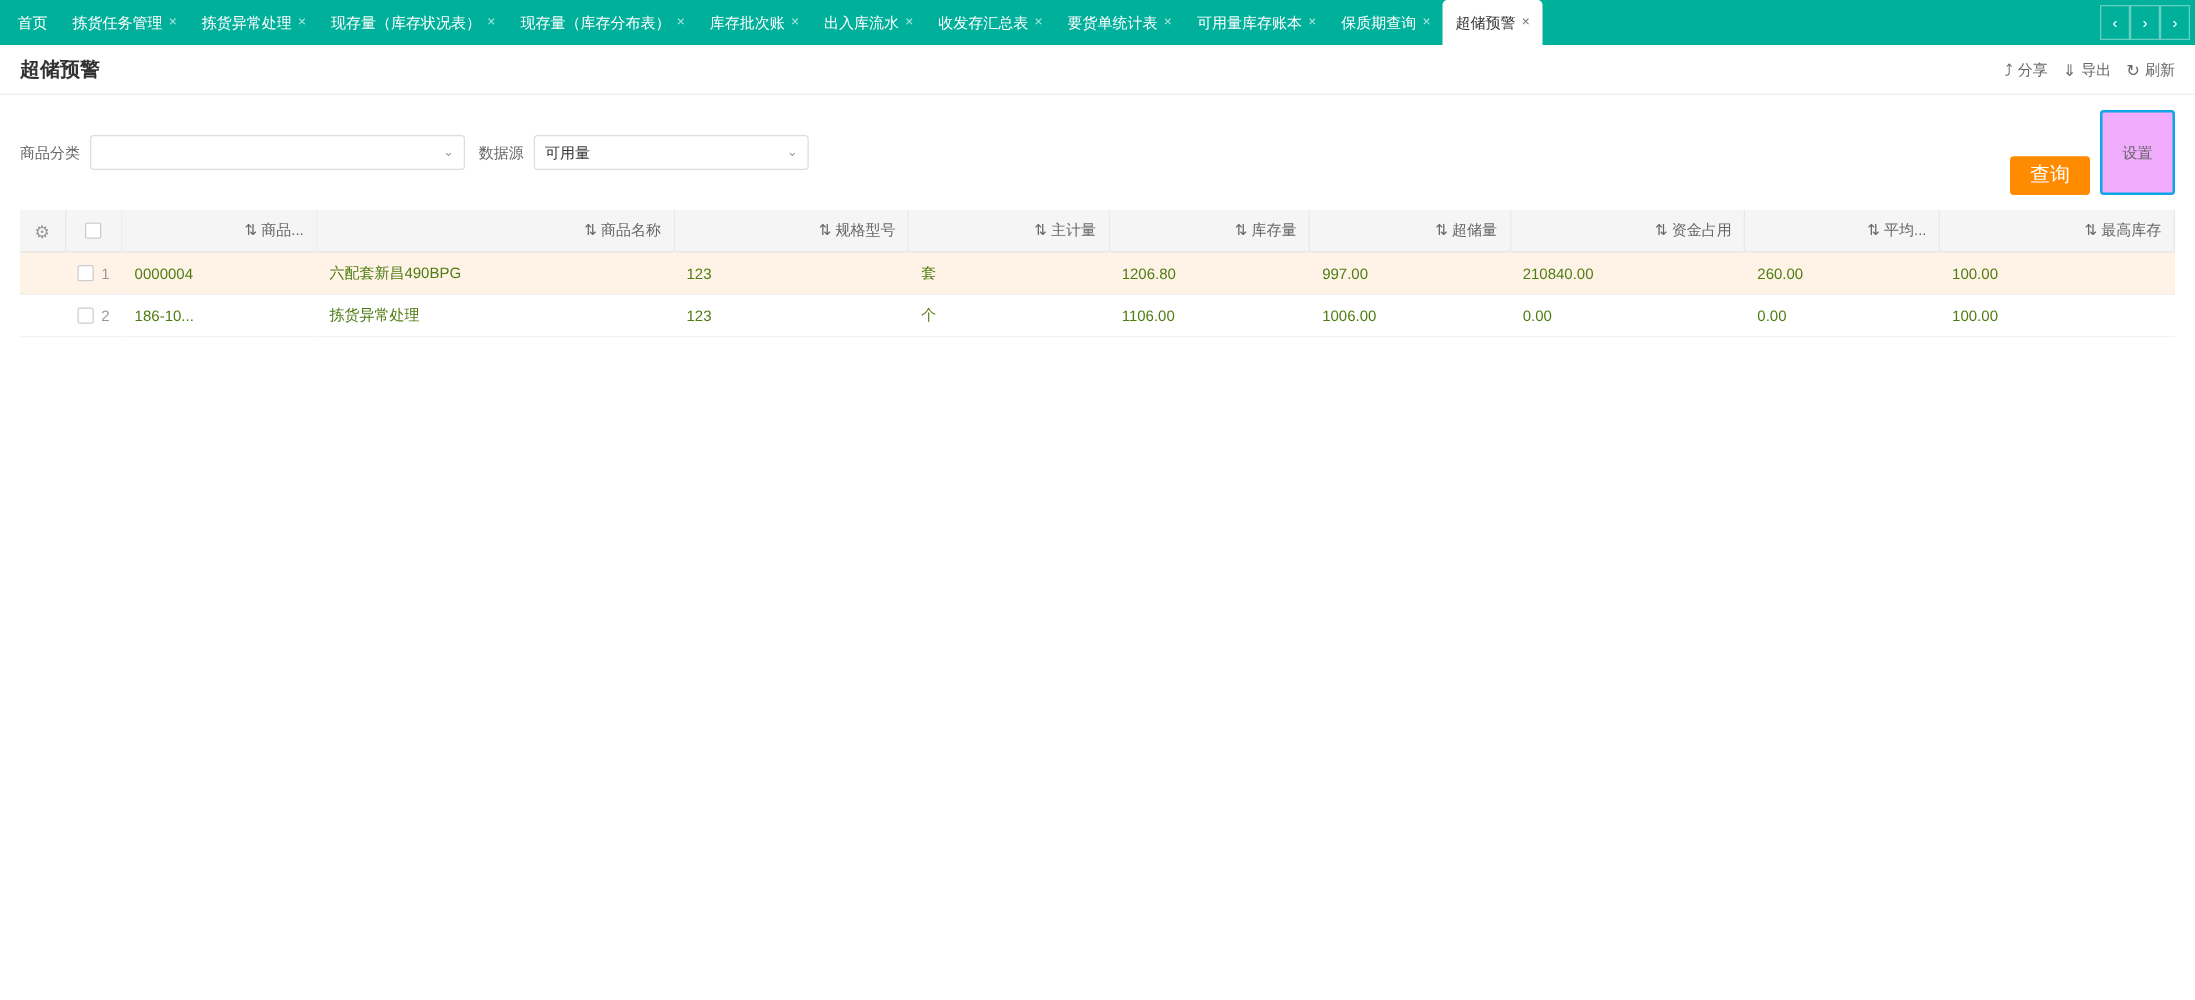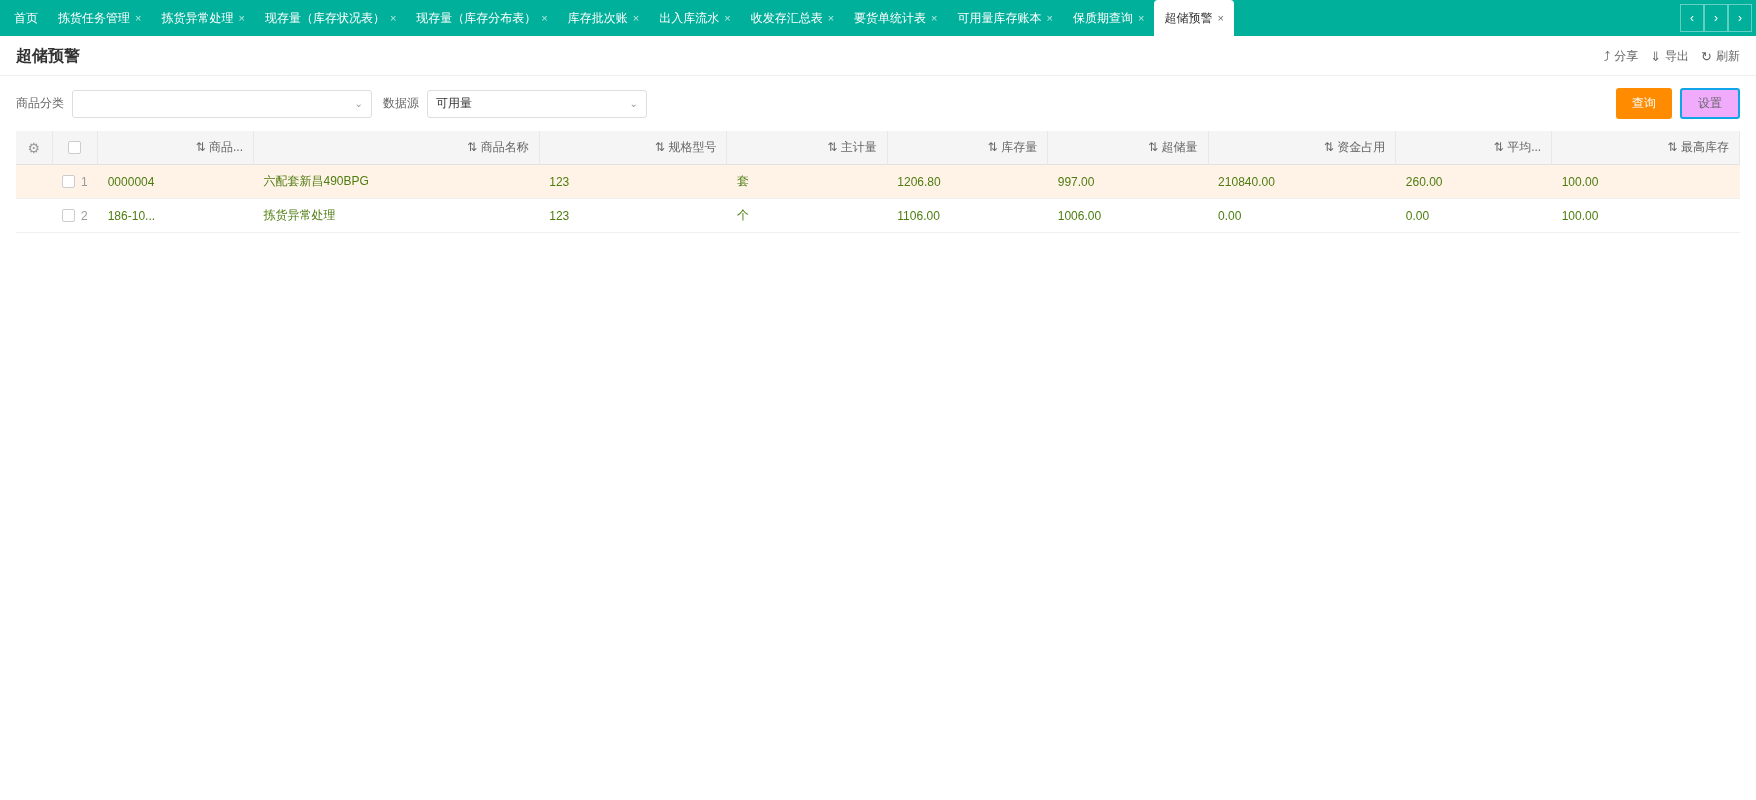--- a/index.html
+++ b/index.html
@@ -123,21 +123,22 @@
       display: flex;
       gap: 8px;
     }
     .btn-query {
       background: #ff8c00;
       color: #fff;
       border: none;
       border-radius: 3px;
       padding: 5px 16px;
       cursor: pointer;
-      font-size: 12px;
+      font-size: 16px;
+      margin-top: 37px;
     }
     .btn-settings {
       background: #f0abfc;
       color: #666;
       border: 2px solid #0ea5e9;
       border-radius: 3px;
       padding: 5px 16px;
       cursor: pointer;
       font-size: 12px;
     }

